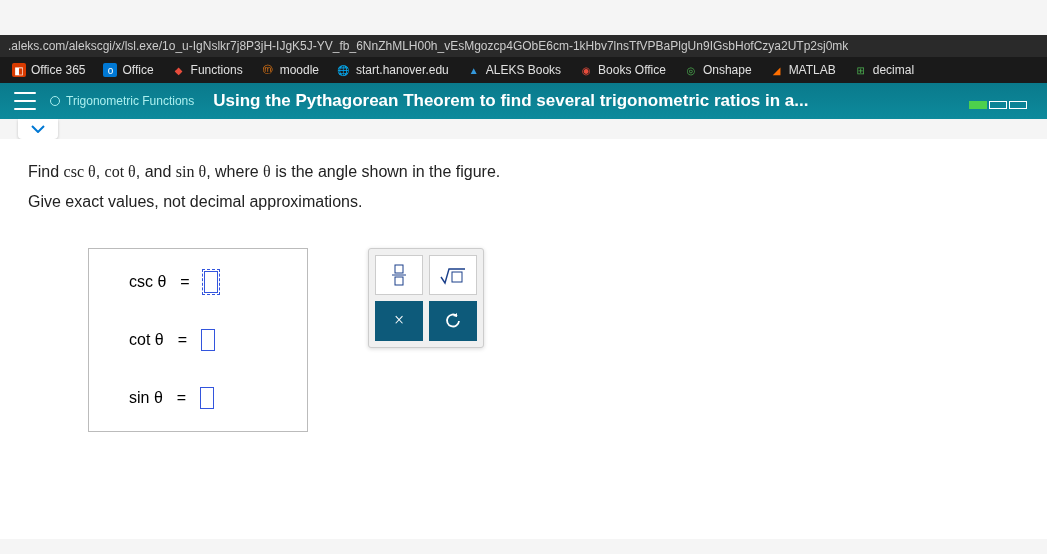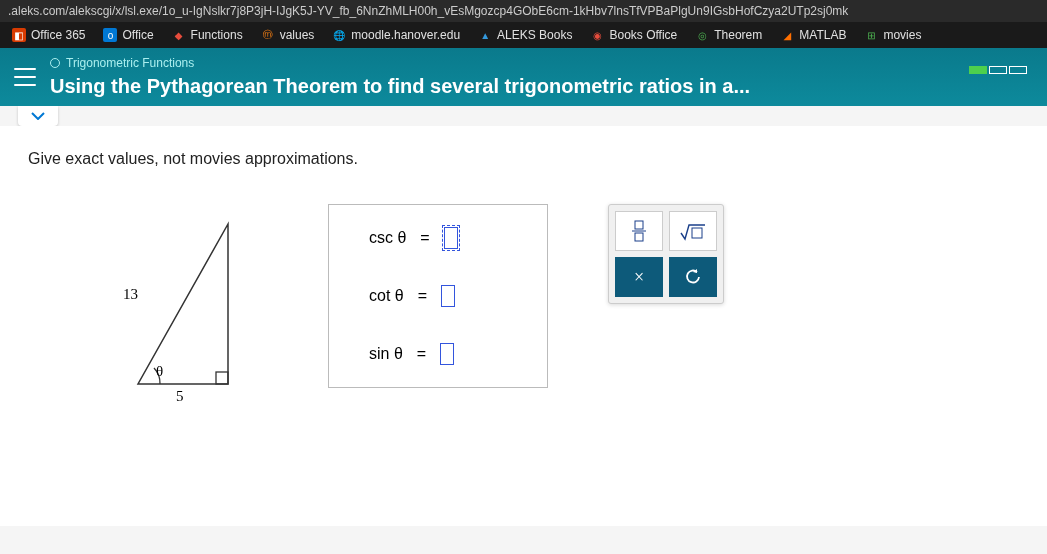--- a/index.html
+++ b/index.html
@@ -1,27 +1,27 @@
 <!DOCTYPE html>
 <html><head>
   <meta charset="utf-8">
   <style>
     * { margin: 0; padding: 0; box-sizing: border-box; font-family: Arial, sans-serif; }
     body { width: 1047px; height: 554px; background: #f5f5f5; overflow: hidden; }
-    .url-bar { background: #2a2a2a; color: #ccc; padding: 4px 8px; font-size: 12px; white-space: nowrap; overflow: hidden; }
+    .url-bar { background: #2a2a2a; color: #ccc; padding: 4px 8px; font-size: 12px; white-space: nowrap; overflow: hidden; margin-top: 35px; }
     .bookmarks { background: #1a1a1a; display: flex; align-items: center; padding: 6px 12px; gap: 18px; }
     .bookmark { display: flex; align-items: center; gap: 5px; color: #e0e0e0; font-size: 12px; cursor: pointer; }
     .bookmark-icon { width: 14px; height: 14px; display: inline-flex; align-items: center; justify-content: center; border-radius: 2px; font-size: 10px; }
     .header { background: linear-gradient(180deg, #0a7a8c, #0d8a9c); color: #fff; display: flex; align-items: center; padding: 8px 14px; gap: 14px; position: relative; }
     .hamburger { width: 22px; height: 18px; display: flex; flex-direction: column; justify-content: space-between; cursor: pointer; }
     .hamburger span { background: #fff; height: 2px; border-radius: 1px; }
-    .header-text { display: flex; flex-direction: column; gap: 5px; }
+    .header-text { display: flex; flex-direction: row; gap: 19px; }
     .category { font-size: 12px; color: #aee; display: flex; align-items: center; gap: 6px; }
     .category::before { content: ''; width: 8px; height: 8px; border: 1.5px solid #aee; border-radius: 50%; display: inline-block; }
-    .title { font-size: 20px; font-weight: bold; }
+    .title { font-size: 17px; font-weight: bold; }
     .progress { position: absolute; right: 20px; top: 18px; display: flex; gap: 2px; }
     .progress-seg { width: 18px; height: 8px; border: 1px solid #fff; }
     .progress-seg.done { background: #4dd04d; border-color: #4dd04d; }
     .dropdown-tab { background: #fff; width: 40px; height: 20px; display: flex; align-items: center; justify-content: center; margin-left: 18px; border-radius: 0 0 4px 4px; cursor: pointer; box-shadow: 0 1px 3px rgba(0,0,0,0.2);}
     .content { background: #fff; padding: 18px 28px; height: 400px; position: relative; }
     .problem-text { font-size: 16px; color: #222; line-height: 1.9; }
     .math { font-family: 'Times New Roman', serif; }
     .work-area { display: flex; margin-top: 30px; gap: 60px; align-items: flex-start; padding-left: 60px;}
     .triangle { position: relative; width: 180px; height: 200px; }
     .answer-box { border: 1px solid #bbb; padding: 22px 40px; display: flex; flex-direction: column; gap: 36px; min-width: 220px;}
@@ -47,45 +47,45 @@
   <div class="bookmark">
     <span class="bookmark-icon" style="background:#0078d4;color:#fff">o</span>
     <span>Office</span>
   </div>
   <div class="bookmark">
     <span class="bookmark-icon" style="color:#e74c3c">◆</span>
     <span>Functions</span>
   </div>
   <div class="bookmark">
     <span class="bookmark-icon" style="color:#f98012">ⓜ</span>
-    <span>values</span>
+    <span>moodle</span>
   </div>
   <div class="bookmark">
     <span class="bookmark-icon" style="color:#888">🌐</span>
-    <span>moodle.hanover.edu</span>
+    <span>start.hanover.edu</span>
   </div>
   <div class="bookmark">
     <span class="bookmark-icon" style="color:#3498db">▲</span>
     <span>ALEKS Books</span>
   </div>
   <div class="bookmark">
     <span class="bookmark-icon" style="color:#e74c3c">◉</span>
     <span>Books Office</span>
   </div>
   <div class="bookmark">
     <span class="bookmark-icon" style="color:#4caf50">◎</span>
-    <span>Theorem</span>
+    <span>Onshape</span>
   </div>
   <div class="bookmark">
     <span class="bookmark-icon" style="color:#ff6f00">◢</span>
     <span>MATLAB</span>
   </div>
   <div class="bookmark">
     <span class="bookmark-icon" style="color:#4caf50">⊞</span>
-    <span>movies</span>
+    <span>decimal</span>
   </div>
 </div>
 
 <div class="header">
   <div class="hamburger">
     <span></span>
       <span></span>
       <span></span>
   </div>
   <div class="header-text">
@@ -100,34 +100,27 @@
 </div>
 
 <div class="dropdown-tab">
   <svg width="14" height="8">
       <path d="M1 1 L7 7 L13 1" stroke="#0078d4" stroke-width="2" fill="none"></path>
     </svg>
 </div>
 
 <div class="content">
   <div class="problem-text">
-    <div>Give exact values, not movies approximations.</div>
+    <div>
+      <span>Find </span><span class="math">csc θ</span><span>, </span><span class="math">cot θ</span><span>, and </span><span class="math">sin θ</span><span>, where </span><span class="math">θ</span><span> is the angle shown in the figure.</span>
+    </div>
+    <div>Give exact values, not decimal approximations.</div>
   </div>
 
   <div class="work-area">
-    <div class="triangle">
-      <svg width="180" height="200" viewBox="0 0 180 200">
-        <path d="M 50 180 L 140 180 L 140 20 Z" fill="none" stroke="#333" stroke-width="1.5"></path>
-        <rect x="128" y="168" width="12" height="12" fill="none" stroke="#333" stroke-width="1.3"></rect>
-        <path d="M 72 180 A 22 22 0 0 0 66 164" fill="none" stroke="#333" stroke-width="1.3"></path>
-        <text x="35" y="95" font-size="15">13</text>
-        <text x="88" y="197" font-size="15">5</text>
-        <text x="68" y="172" font-size="15">θ</text>
-      </svg>
-    </div>
 
     <div class="answer-box">
       <div class="answer-row">
         <span>csc θ</span>
         <span>=</span>
         <span class="input-slot active"></span>
       </div>
       <div class="answer-row">
         <span>cot θ</span>
         <span>=</span>

